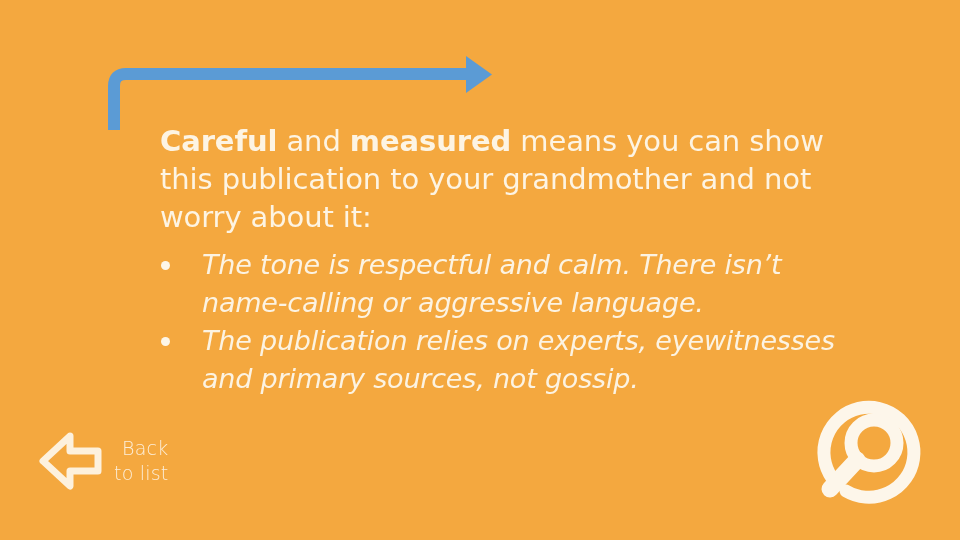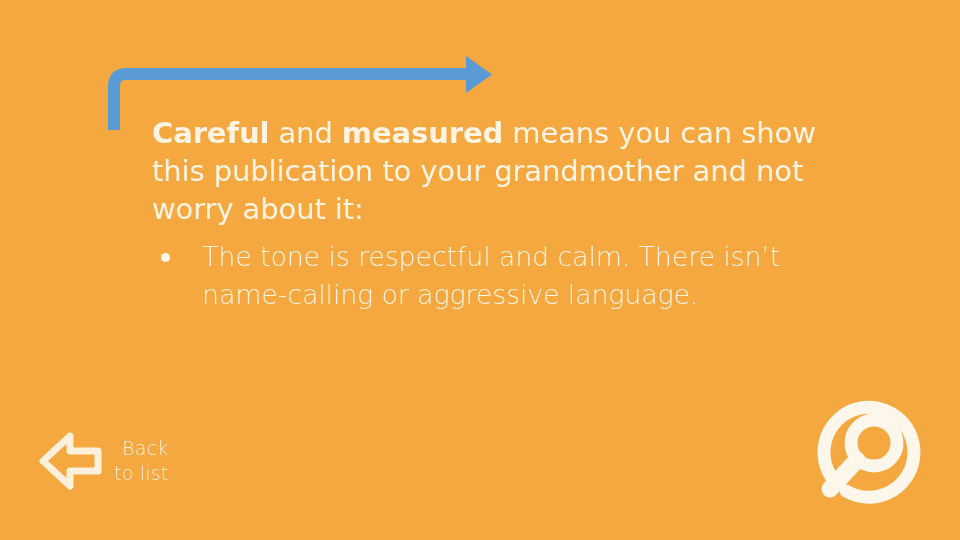--- a/index.html
+++ b/index.html
@@ -29,37 +29,38 @@
 
   
   #text-block {
     position: absolute;
     left: 152px;
     top: 114px;
     width: 690px;
   }
 
   #heading {
-    margin: 0;
+    margin: 8px;
     color: #fdf4e3;
     font-family: "DejaVu Sans", sans-serif;
     font-size: 29px;
     font-weight: 400;
     line-height: 38px;
     letter-spacing: -0.1px;
     white-space: pre-wrap;
   }
   #heading .b {
     font-weight: 700;
   }
 
   #bullet-list {
     list-style: none;
     margin: 10px 0 0 0;
     padding: 0;
+    font-style: italic;
   }
   #bullet-list li {
     position: relative;
     padding-left: 50px;
     color: #fcf3e2;
     font-family: "DejaVu Sans", sans-serif;
     font-size: 27px;
     font-weight: 300;
     line-height: 38px;
     letter-spacing: -0.2px;
@@ -124,20 +125,24 @@
   </svg>
 
   <div id="text-block">
     <p id="heading"><span class="b">Careful</span><span> and </span><span class="b">measured</span><span> means you can show this publication to your grandmother and not worry about it:</span></p>
 
     <ul id="bullet-list">
       <li>
         <span class="dot"></span>
         <span>The tone is respectful and calm. There isn’t name-calling or aggressive language.</span>
       </li>
+      <li>
+        <span class="dot"></span>
+        <span>The publication relies on experts, eyewitnesses and primary sources, not gossip.</span>
+      </li>
     </ul>
   </div>
 
   <div id="back-to-list">
     <svg id="back-arrow-icon" viewBox="0 0 74 78">
       <path d="M 36 14 L 9 39 L 36 64 L 36 49 L 64 49 L 64 29 L 36 29 Z" fill="none" stroke="#fdf4e6" stroke-width="7" stroke-linejoin="round" stroke-linecap="round" opacity="0.95"></path>
     </svg>
     <div id="back-label">Back
 to list</div>
   </div>

